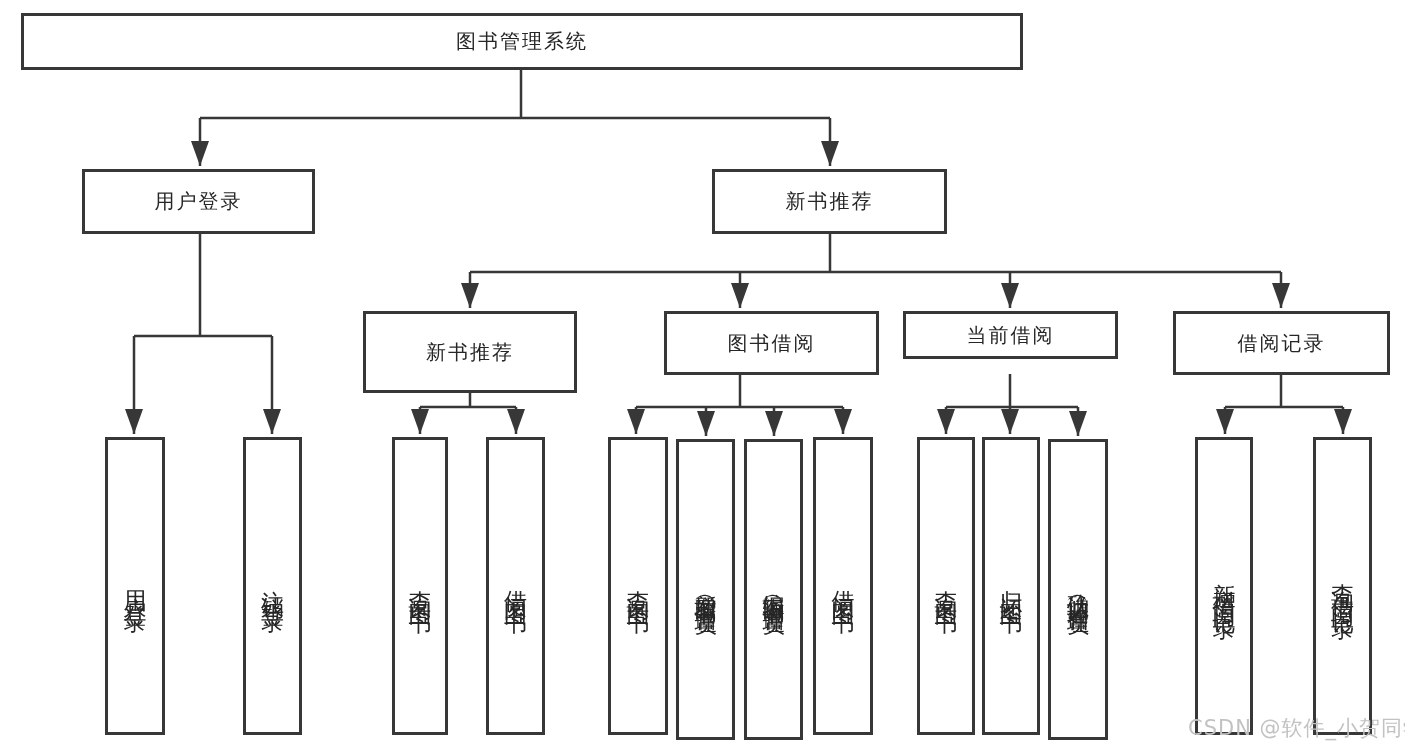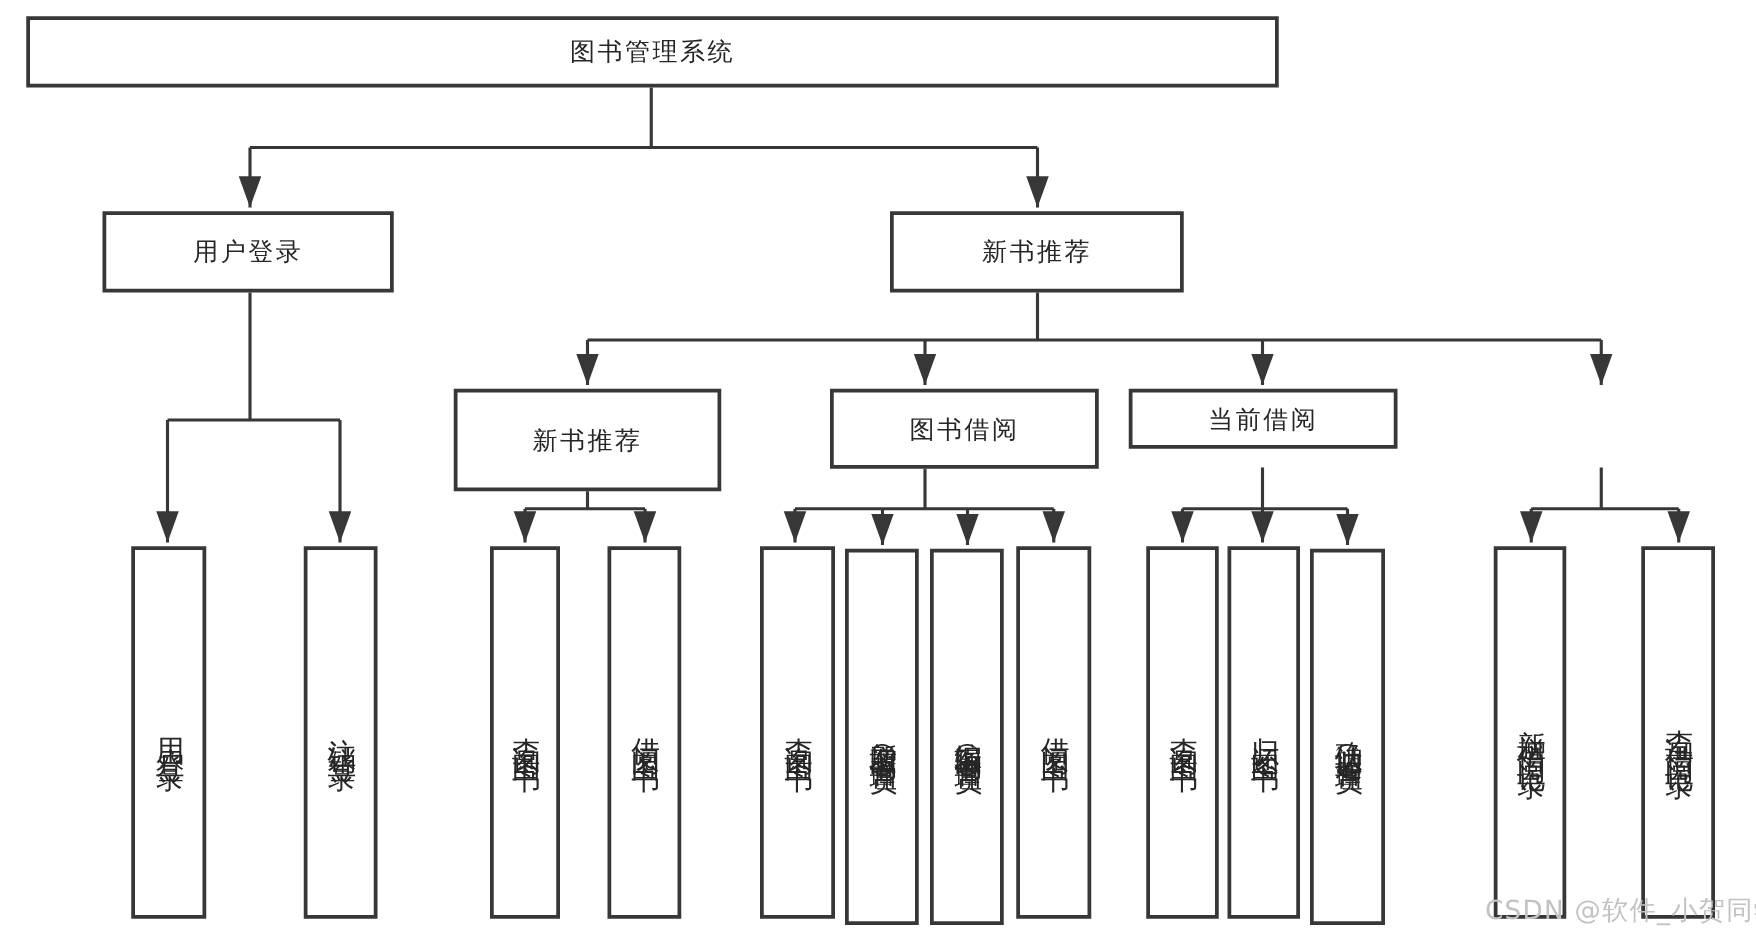--- a/index.html
+++ b/index.html
@@ -105,20 +105,23 @@
 
   <div class="box" style="left:363px;top:311px;width:214px;height:82px">
     <span class="hlabel">新书推荐</span>
   </div>
   <div class="box" style="left:664px;top:311px;width:215px;height:64px">
     <span class="hlabel">图书借阅</span>
   </div>
   <div class="box" style="left:903px;top:311px;width:215px;height:48px">
     <span class="hlabel">当前借阅</span>
   </div>
+  <div class="box" style="left:1173px;top:311px;width:217px;height:64px">
+    <span class="hlabel">借阅记录</span>
+  </div>
 
   <div class="box" style="left:105px;top:437px;width:60px;height:298px">
     <span class="vtext">用户登录</span>
   </div>
   <div class="box" style="left:243px;top:437px;width:59px;height:298px">
     <span class="vtext">注销登录</span>
   </div>
 
   <div class="box" style="left:392px;top:437px;width:56px;height:298px">
     <span class="vtext">查询图书</span>

